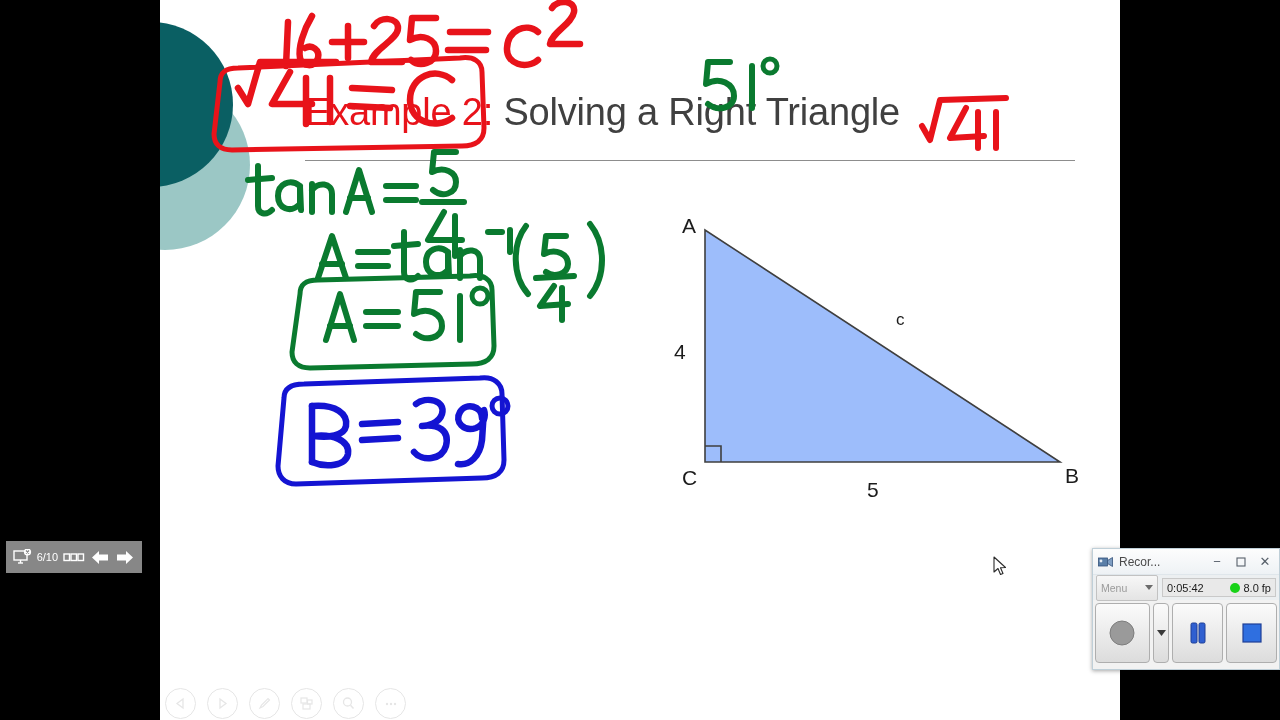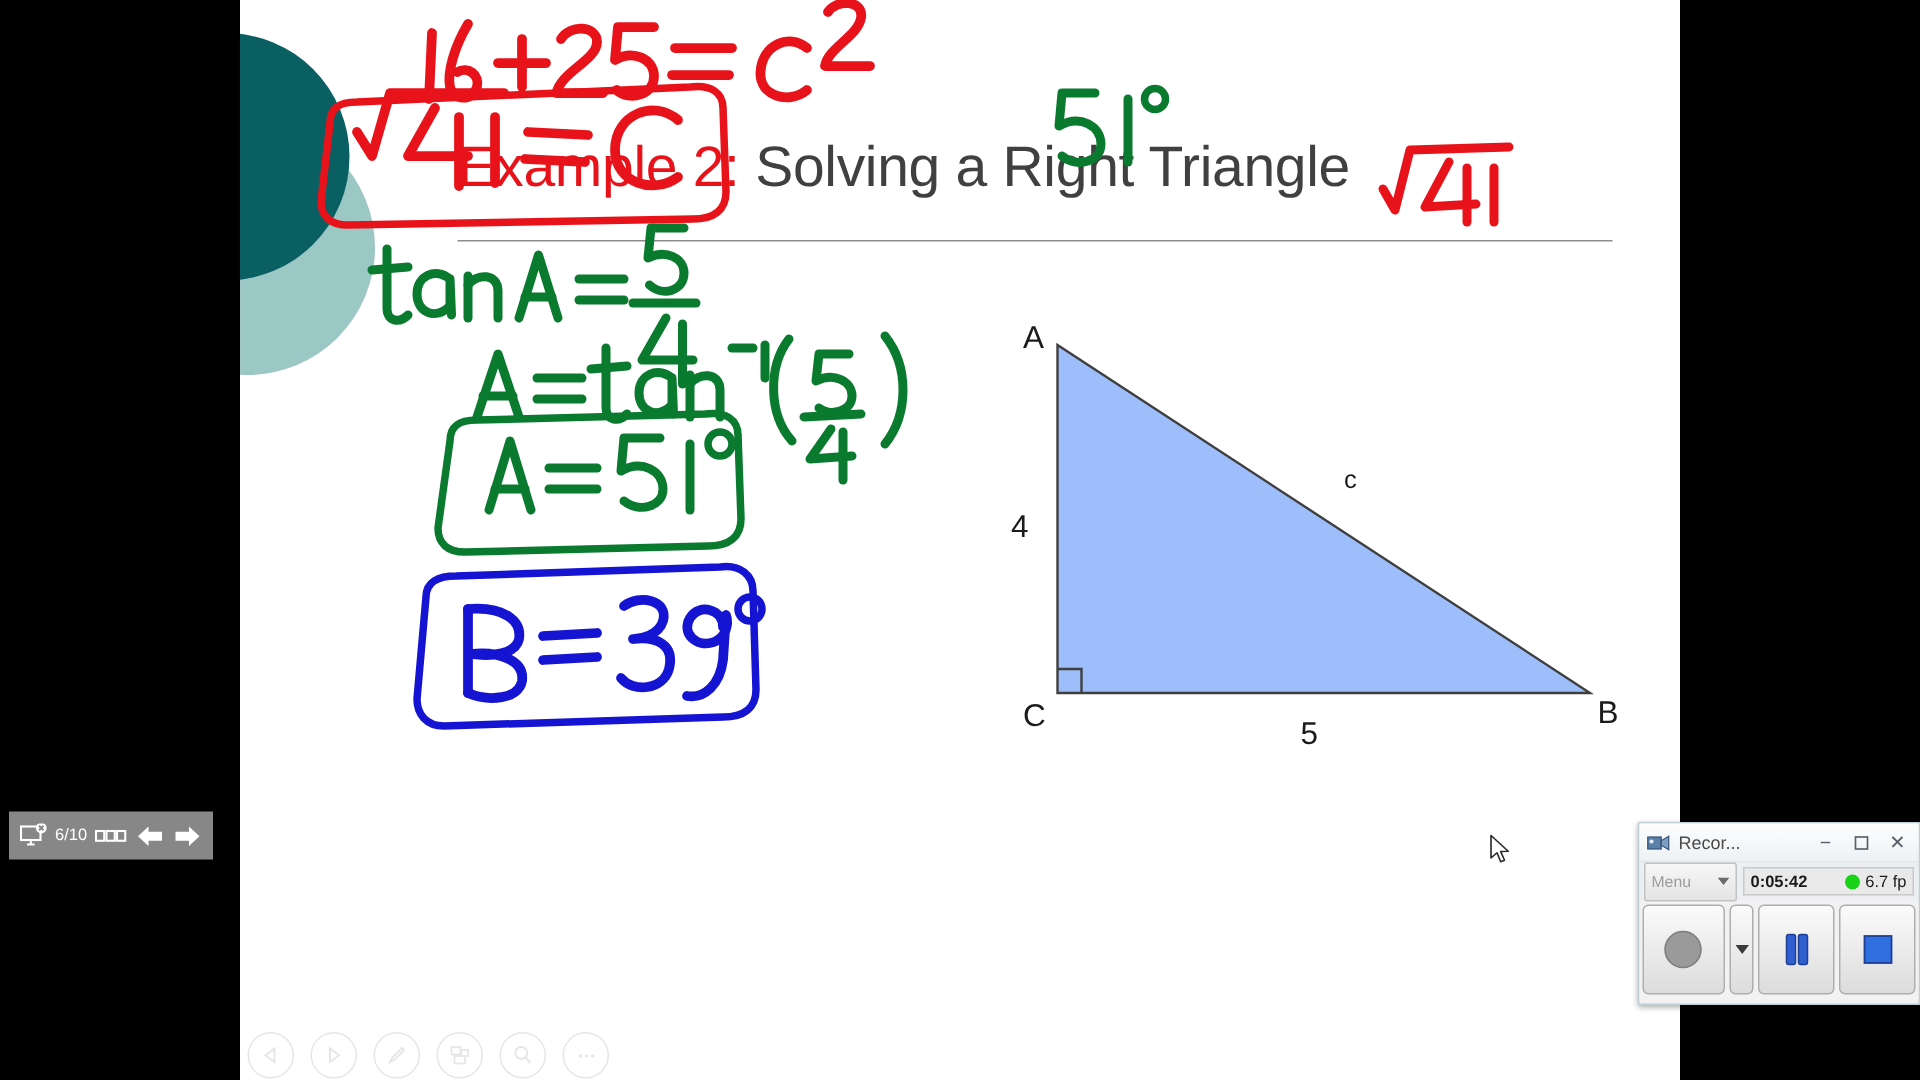--- a/index.html
+++ b/index.html
@@ -212,21 +212,21 @@
     background: #e9e9e9;
     display: flex;
     align-items: center;
     justify-content: space-between;
     padding: 0 4px;
     box-sizing: border-box;
   }
   #rec-timer {
     font-size: 11px;
     color: #1a1a1a;
-    font-weight: bold;
+    font-weight: normal;
     font-family: "Liberation Sans", sans-serif;
   }
   #rec-fps-group {
     display: flex;
     align-items: center;
     gap: 3px;
   }
   #rec-fps {
     font-size: 11px;
     color: #1a1a1a;
@@ -541,21 +541,21 @@
       <div id="rec-menu">
         <span>Menu</span>
         <svg width="8" height="5" viewBox="0 0 8 5">
           <polygon points="0,0 8,0 4,5" fill="#6b6b6b"></polygon>
         </svg>
       </div>
       <div id="rec-readout">
         <span id="rec-timer">0:05:42</span>
         <span id="rec-fps-group">
           <span class="status-dot"></span>
-          <span id="rec-fps">6.7 fp</span>
+          <span id="rec-fps">8.0 fp</span>
         </span>
       </div>
     </div>
 
     <div id="rec-buttons">
       <div class="big-btn" id="btn-record">
         <svg width="30" height="30" viewBox="0 0 30 30">
           <circle cx="15" cy="15" r="12" fill="#9a9a9a" stroke="#7d7d7d" stroke-width="1"></circle>
         </svg>
       </div>

